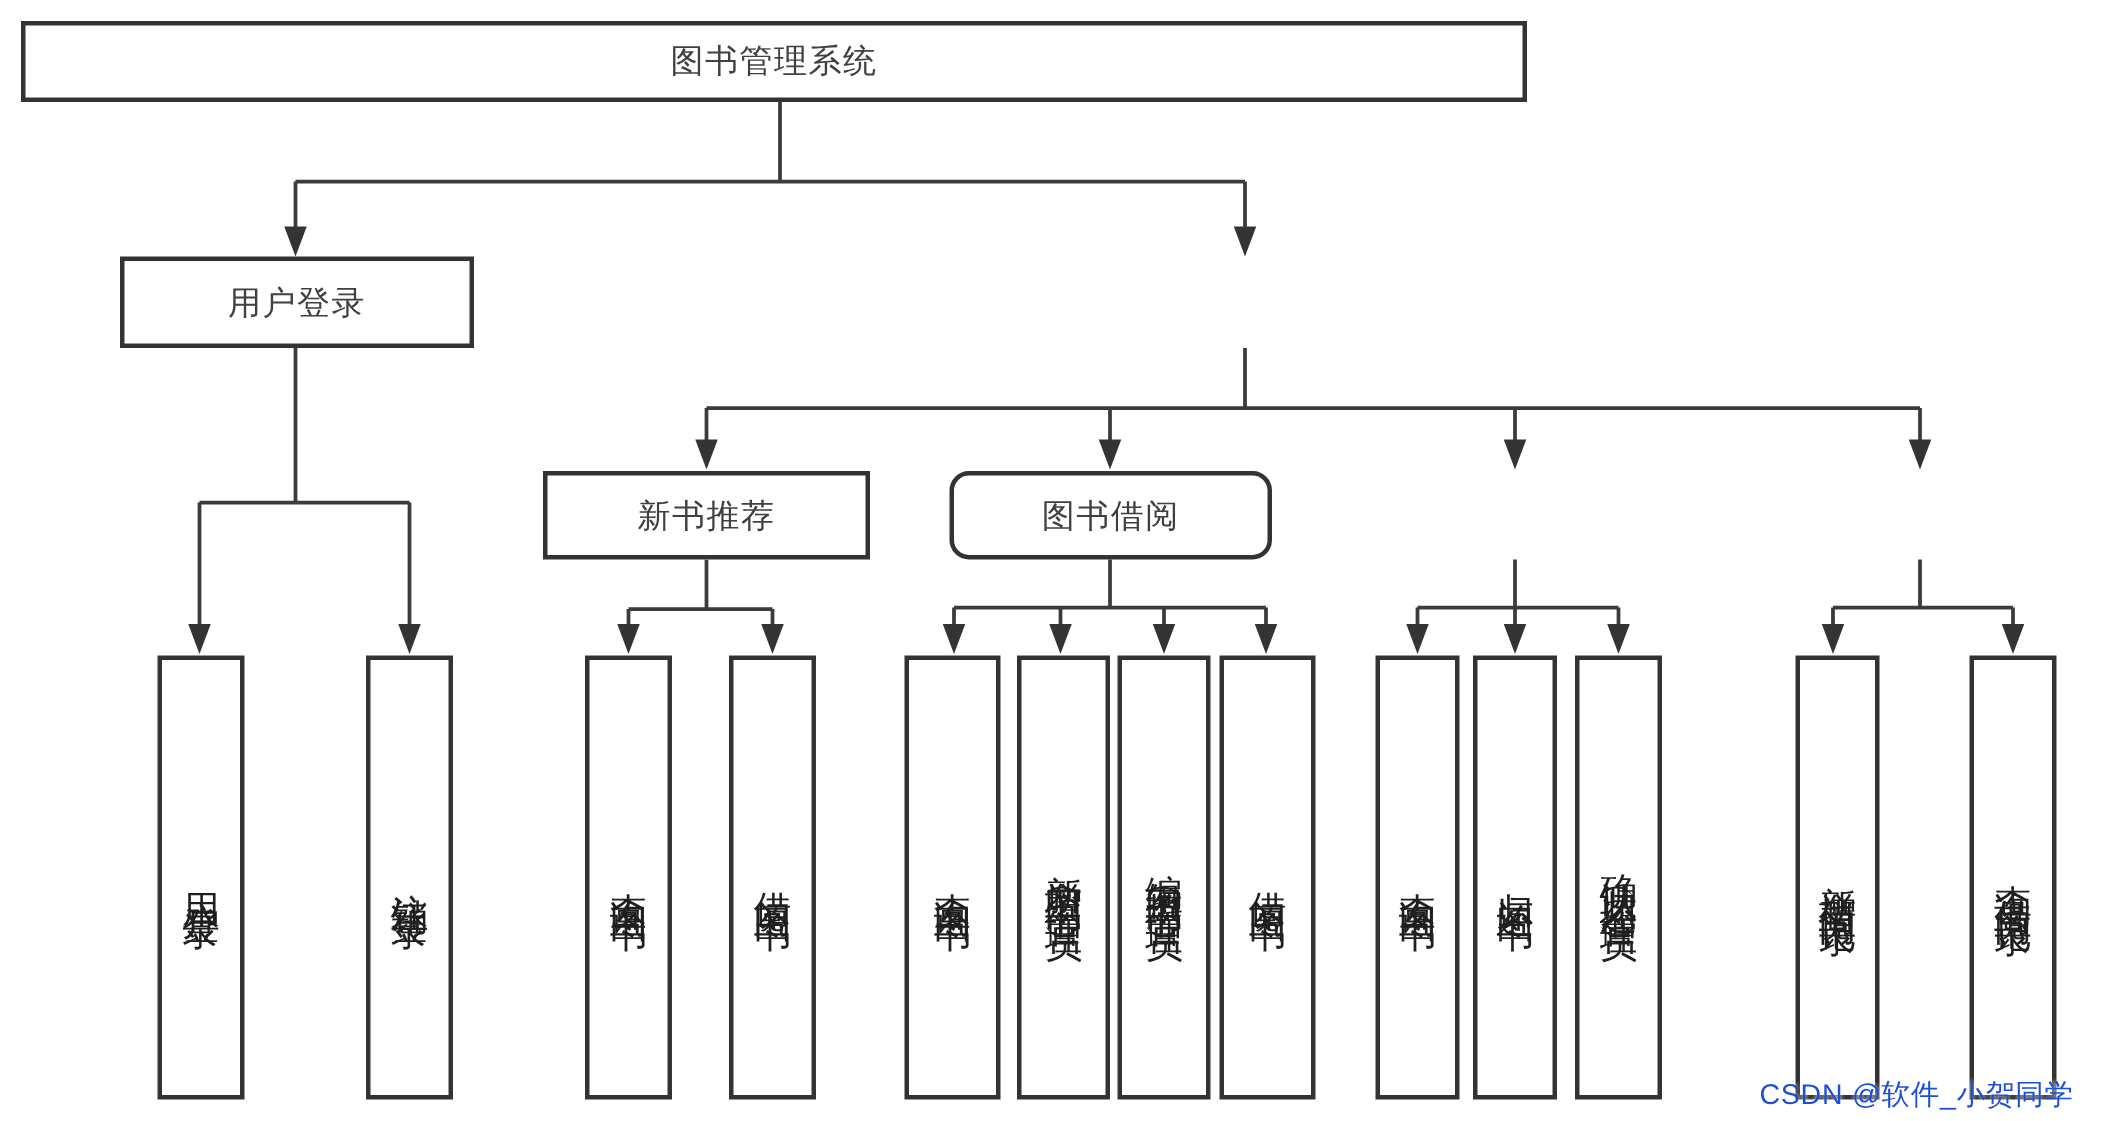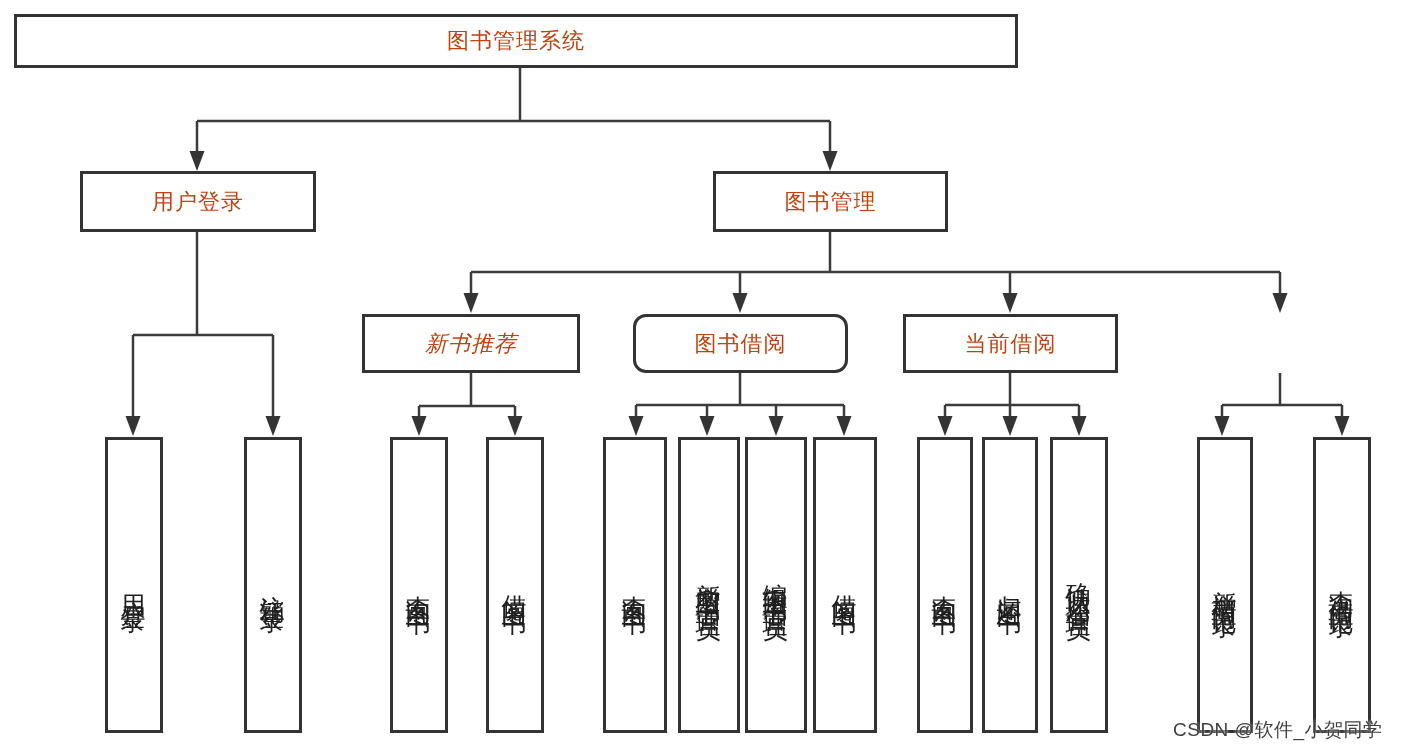--- a/index.html
+++ b/index.html
@@ -33,21 +33,21 @@
   .hnode {
     position: absolute;
     box-sizing: border-box;
     border: 3px solid #333333;
     background: #ffffff;
     display: flex;
     align-items: center;
     justify-content: center;
     font-size: 22px;
     letter-spacing: 1px;
-    color: #c2410c;
+    color: #404040;
     z-index: 2;
     white-space: nowrap;
   }
   .vnode {
     position: absolute;
     top: 437px;
     height: 296px;
     box-sizing: border-box;
     border: 3px solid #333333;
     background: #ffffff;
@@ -61,21 +61,21 @@
     color: #1f1f1f;
     z-index: 2;
     overflow: hidden;
   }
   .watermark {
     position: absolute;
     left: 1173px;
     top: 717px;
     font-size: 19px;
     letter-spacing: 0.5px;
-    color: #404040;
+    color: #1d4ed8;
     white-space: nowrap;
     z-index: 3;
     text-shadow: 0 0 3px #ffffff;
   }
 </style>
 </head>
 <body>
 
 <div id="canvas">
 
@@ -129,32 +129,26 @@
     </g>
   </svg>
 
   <div class="hnode" style="left:14px; top:14px; width:1004px; height:54px;">
     <span>图书管理系统</span>
   </div>
 
   <div class="hnode" style="left:80px; top:171px; width:236px; height:61px;">
     <span>用户登录</span>
   </div>
-  <div class="hnode" style="left:713px; top:171px; width:235px; height:61px;">
-    <span>图书管理</span>
-  </div>
 
-  <div class="hnode" style="left:362px; top:314px; width:218px; height:59px;font-style:italic;">
+  <div class="hnode" style="left:362px; top:314px; width:218px; height:59px;">
     <span>新书推荐</span>
   </div>
   <div class="hnode" style="left:633px; top:314px; width:215px; height:59px;border-radius:13px;">
     <span>图书借阅</span>
-  </div>
-  <div class="hnode" style="left:903px; top:314px; width:215px; height:59px;">
-    <span>当前借阅</span>
   </div>
 
   <div class="vnode" style="left:105px; width:58px;">
     <span>用户登录</span>
   </div>
   <div class="vnode" style="left:244px; width:58px;">
     <span>注销登录</span>
   </div>
 
   <div class="vnode" style="left:390px; width:58px;">

